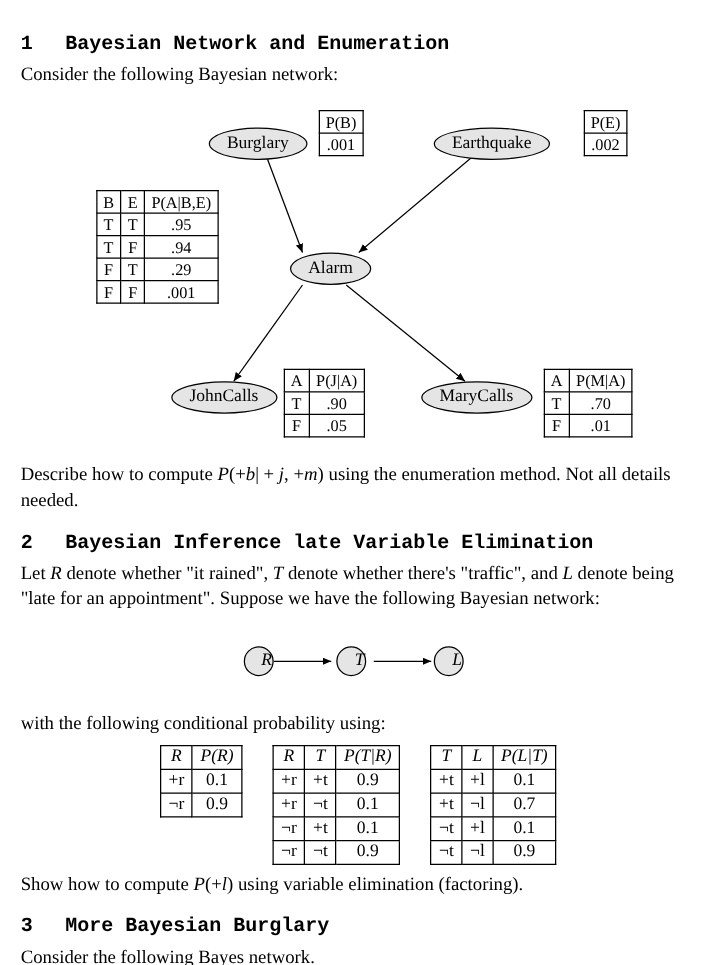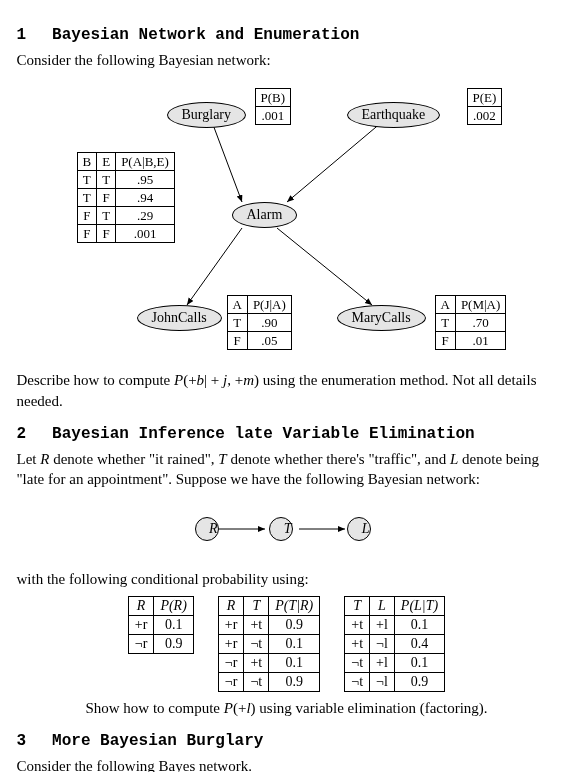--- a/index.html
+++ b/index.html
@@ -301,37 +301,37 @@
           <th>P(L|T)</th>
         </tr>
     <tr>
           <td>+t</td>
           <td>+l</td>
           <td>0.1</td>
         </tr>
     <tr>
           <td>+t</td>
           <td>¬l</td>
-          <td>0.4</td>
+          <td>0.7</td>
         </tr>
     <tr>
           <td>¬t</td>
           <td>+l</td>
           <td>0.1</td>
         </tr>
     <tr>
           <td>¬t</td>
           <td>¬l</td>
           <td>0.9</td>
         </tr>
   </tbody>
     </table>
 </div>
 
-<p style="text-align:center">
+<p style="">
   Show how to compute <span class="math-i">P</span>(+<span class="math-i">l</span>) using variable elimination (factoring).
 </p>
 
 <h2 class="section-title">
   <span class="num">3</span>
   <span>More Bayesian Burglary</span>
 </h2>
 <p>Consider the following Bayes network.</p>
 
 </body></html>

